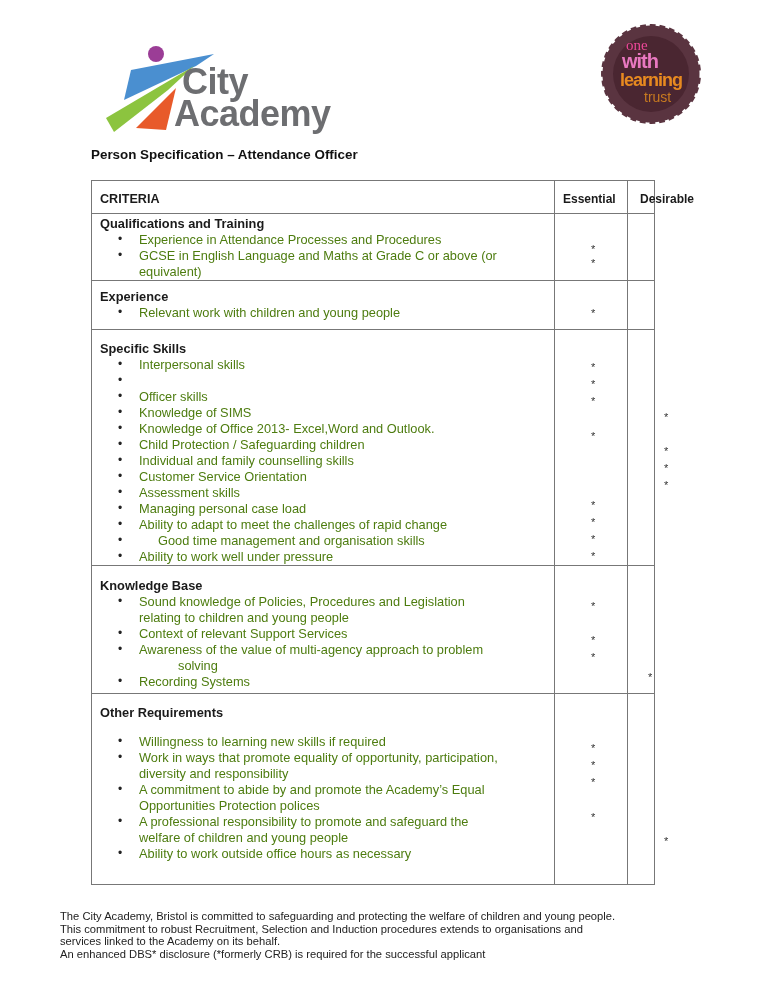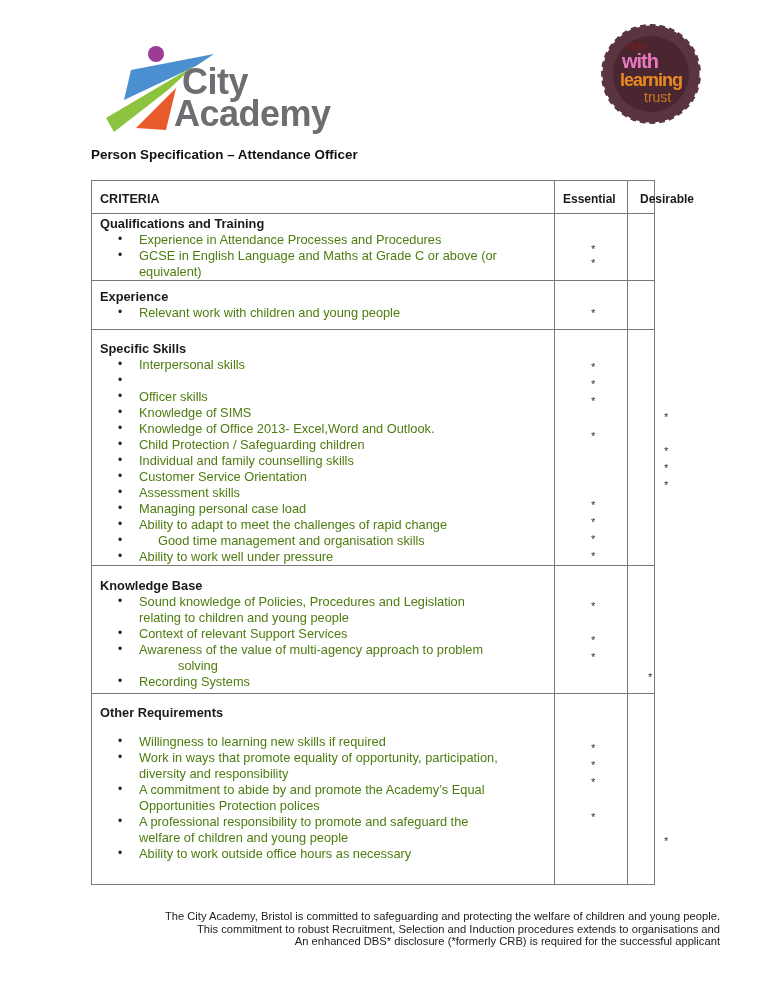--- a/index.html
+++ b/index.html
@@ -17,21 +17,21 @@
   .tbl { left: 91px; top: 180px; width: 564px; height: 705px; border: 1px solid #777; box-sizing: border-box; }
   .hline { position: absolute; left: 0; right: 0; height: 0; border-top: 1px solid #777; }
   .vline { position: absolute; top: 0; bottom: 0; width: 0; border-left: 1px solid #777; }
   .hdr { position: absolute; font-size: 12.6px; font-weight: bold; top: 11px; }
   .hdr.small { font-size: 12px; }
   .sec-title { position: absolute; left: 8px; font-size: 12.8px; font-weight: bold; }
   .item { position: absolute; left: 47px; font-size: 12.8px; line-height: 16px; color: #4d7c0f; width: 400px; }
   .bullet { position: absolute; left: 26px; font-size: 12px; color: #222; }
   .star { position: absolute; font-size: 11px; color: #333; line-height: 11px; }
 
-  .footer { left: 60px; width: 660px; top: 910px; text-align: right; font-size: 11.2px; line-height: 12.5px; color: #222; }
+  .footer { left: 60px; width: 660px; top: 910px; text-align: left; font-size: 11.2px; line-height: 12.5px; color: #222; }
 </style>
 </head>
 <body>
 
 <div class="abs city-logo">
   <svg width="230" height="100" viewBox="0 0 230 100">
     <circle cx="60" cy="16" r="8" fill="#9b3d96"></circle>
     <polygon points="35,32 118,16 100,28 28,62" fill="#4a8fd0"></polygon>
     <polygon points="10,80 98,28 72,52 18,94" fill="#8cc43f"></polygon>
     <polygon points="40,90 80,50 70,92" fill="#e85a2a"></polygon>
@@ -39,21 +39,21 @@
   <div class="abs" style="left:86px;top:26px;font-size:36px;font-weight:bold;color:#6d6e71;line-height:36px;letter-spacing:-0.5px;">City</div>
   <div class="abs" style="left:78px;top:58px;font-size:36px;font-weight:bold;color:#6d6e71;line-height:36px;letter-spacing:-0.5px;">Academy</div>
 </div>
 
 <div class="abs owlt-logo">
   <svg width="122" height="112" viewBox="0 0 122 112">
     <circle cx="61" cy="52" r="50" fill="#5a3440"></circle>
     <circle cx="61" cy="52" r="50" fill="none" stroke="#ffffff" stroke-width="3" stroke-dasharray="4 6"></circle>
     <circle cx="61" cy="52" r="38" fill="#4a2631"></circle>
   </svg>
-  <div class="abs" style="left:36px;top:15px;font-size:15px;color:#7f1d1d;font-family:'Liberation Serif',serif;">one</div>
+  <div class="abs" style="left:36px;top:15px;font-size:15px;color:#ec4899;font-family:'Liberation Serif',serif;">one</div>
   <div class="abs" style="left:32px;top:28px;font-size:20px;font-weight:bold;color:#e878c0;letter-spacing:-1px;">with</div>
   <div class="abs" style="left:30px;top:48px;font-size:18px;font-weight:bold;color:#e88a20;letter-spacing:-1px;">learning</div>
   <div class="abs" style="left:54px;top:67px;font-size:14px;color:#c87a20;">trust</div>
 </div>
 
 <div class="abs doc-title">Person Specification – Attendance Officer</div>
 
 <div class="abs tbl">
 
   <div class="vline" style="left:462px;"></div>
@@ -159,14 +159,15 @@
   <div class="star" style="left:499px;top:562px;">*</div>
   <div class="star" style="left:499px;top:579px;">*</div>
   <div class="star" style="left:499px;top:596px;">*</div>
   <div class="star" style="left:499px;top:631px;">*</div>
   <div class="star" style="left:572px;top:655px;">*</div>
 </div>
 
 <div class="abs footer">
   <div>The City Academy, Bristol is committed to safeguarding and protecting the welfare of children and young people.</div>
   <div>This commitment to robust Recruitment, Selection and Induction procedures extends to organisations and</div>
+  <div>services linked to the Academy on its behalf.</div>
   <div>An enhanced DBS* disclosure (*formerly CRB) is required for the successful applicant</div>
 </div>
 
 </body></html>

